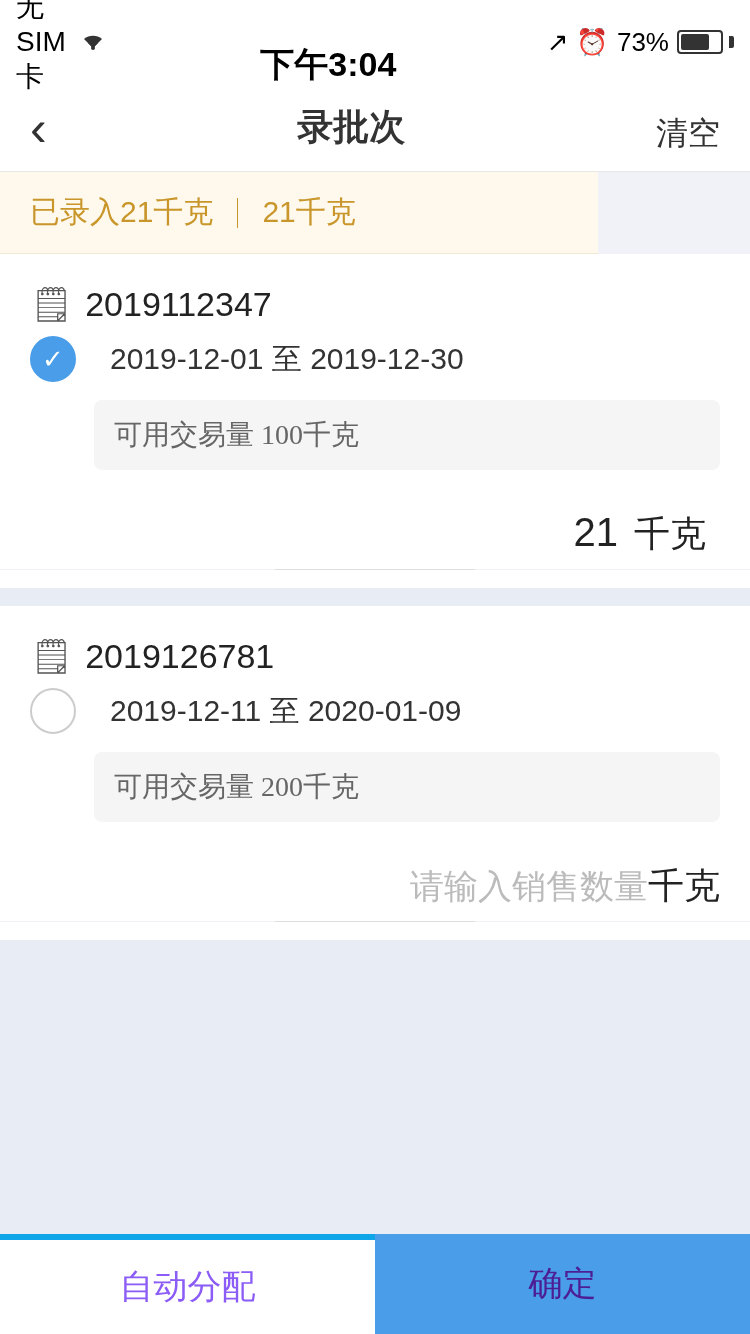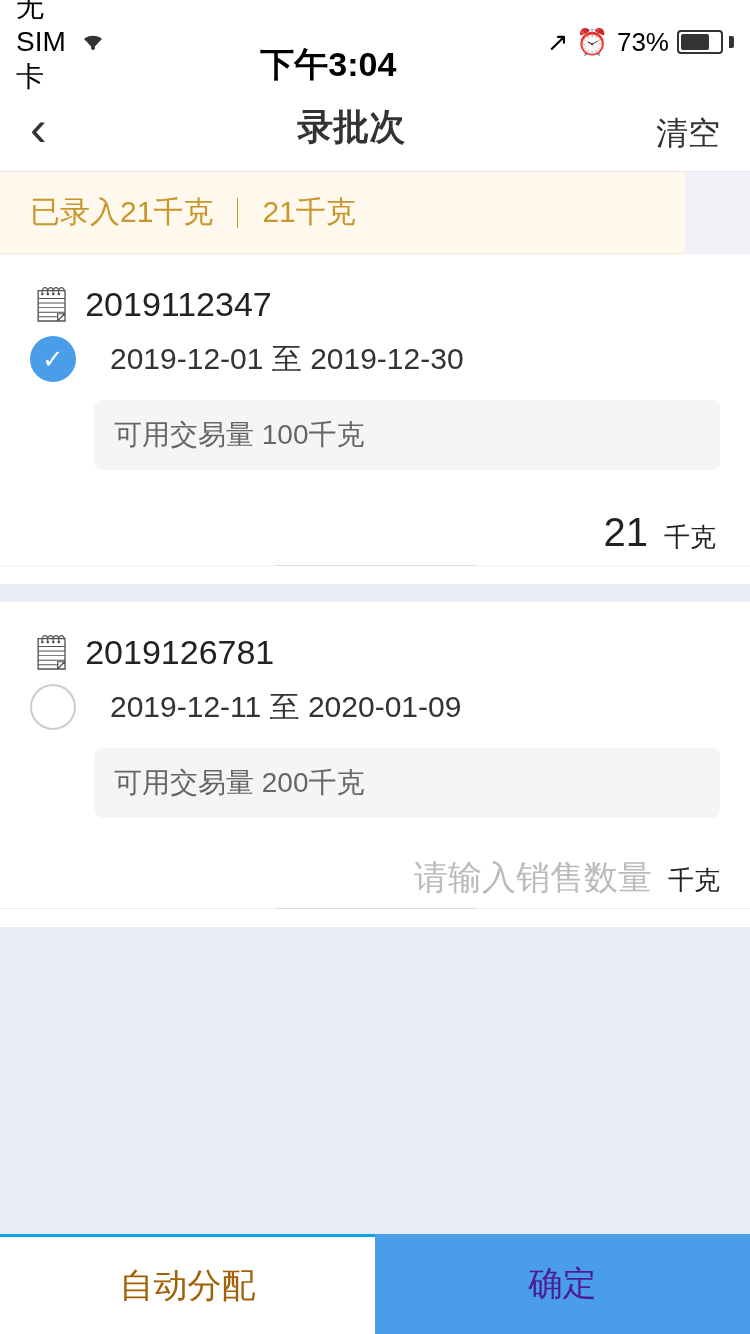--- a/index.html
+++ b/index.html
@@ -93,21 +93,21 @@
     }
     .nav-clear {
       font-size: 32px;
       color: #333;
       cursor: pointer;
       margin-top: 12px;
     }
 
     
     .info-banner {
-      width: 685px;
+      width: 598px;
       background: #fff9ed;
       padding: 20px 30px;
       display: flex;
       align-items: center;
       gap: 0;
       border-bottom: 1px solid #f0e8d0;
     }
     .info-banner-item {
       font-size: 30px;
       color: #c8962a;
@@ -174,37 +174,38 @@
       margin-left: 16px;
     }
 
     .available-box {
       background: #f5f5f5;
       border-radius: 8px;
       padding: 16px 20px;
       font-size: 28px;
       color: #666;
       margin-left: 64px;
+      font-family: Liberation Serif, serif;
     }
 
     .quantity-row {
       display: flex;
       align-items: baseline;
       justify-content: flex-end;
       gap: 16px;
-      padding: 20px 34px 10px 30px;
+      padding: 20px 44px 10px 30px;
       background: #fff;
     }
     .quantity-value {
       font-size: 40px;
       color: #222;
       font-weight: 400;
     }
     .quantity-unit {
-      font-size: 26px;
+      font-size: 36px;
       color: #222;
     }
 
     .divider-line {
       width: 200px;
       height: 1px;
       background: #ddd;
       margin: 0 auto;
       display: block;
     }
@@ -214,21 +215,20 @@
       width: 750px;
       height: 18px;
       background: #e8edf5;
     }
 
     
     .input-row {
       display: flex;
       align-items: baseline;
       justify-content: flex-end;
-      gap: 16px;
       padding: 20px 30px 10px 30px;
       background: #fff;
     }
     .quantity-input {
       font-size: 34px;
       color: #bbb;
       border: none;
       outline: none;
       text-align: right;
       background: transparent;
@@ -253,23 +253,23 @@
       left: 0;
       width: 750px;
       height: 100px;
       display: flex;
     }
     .btn-auto {
       flex: 1;
       background: #fff;
       border: none;
       font-size: 34px;
-      color: #a16207;
+      color: #8b5cf6;
       cursor: pointer;
-      border-top: 3px solid #0ea5e9;
+      border-top: 6px solid #0ea5e9;
     }
     .btn-confirm {
       flex: 1;
       background: #4a9de8;
       border: none;
       font-size: 34px;
       color: #4c1d95;
       cursor: pointer;
     }
 

